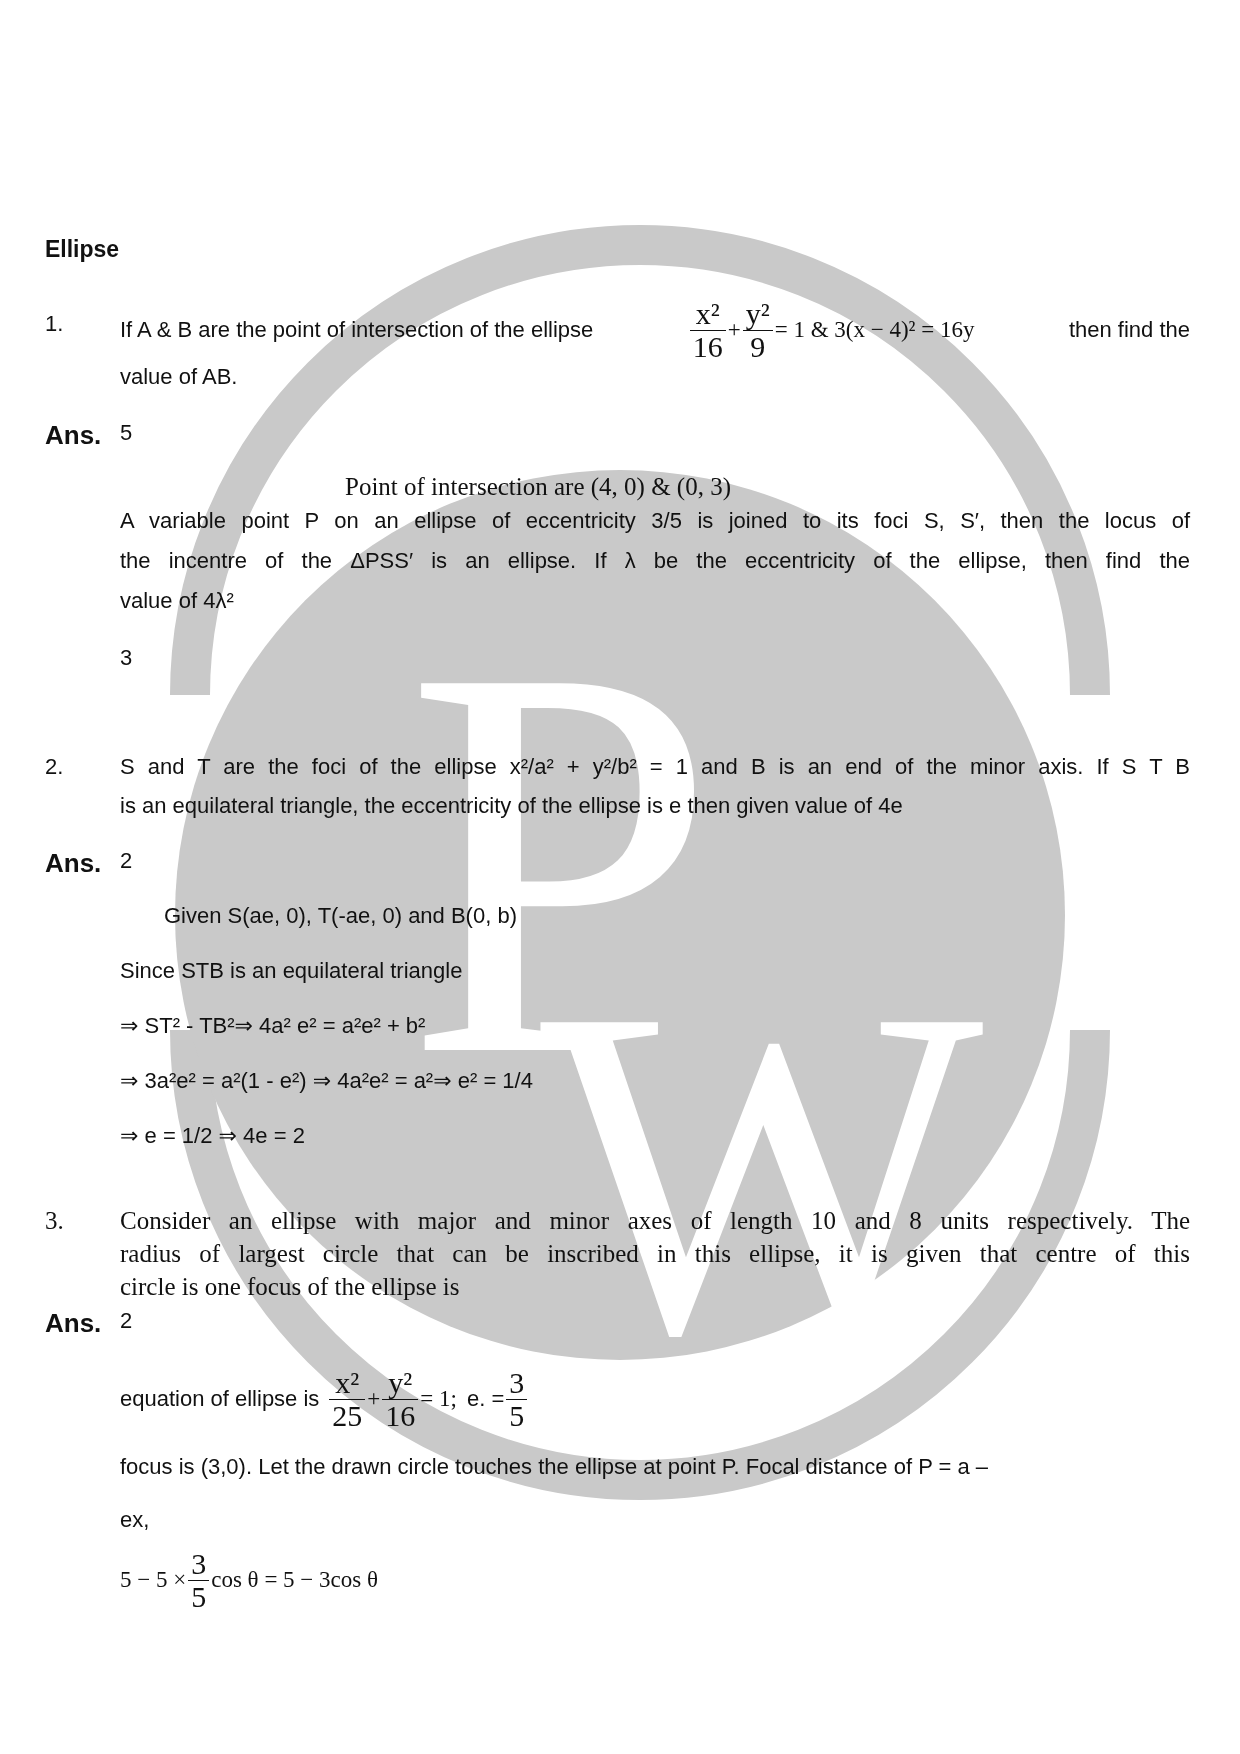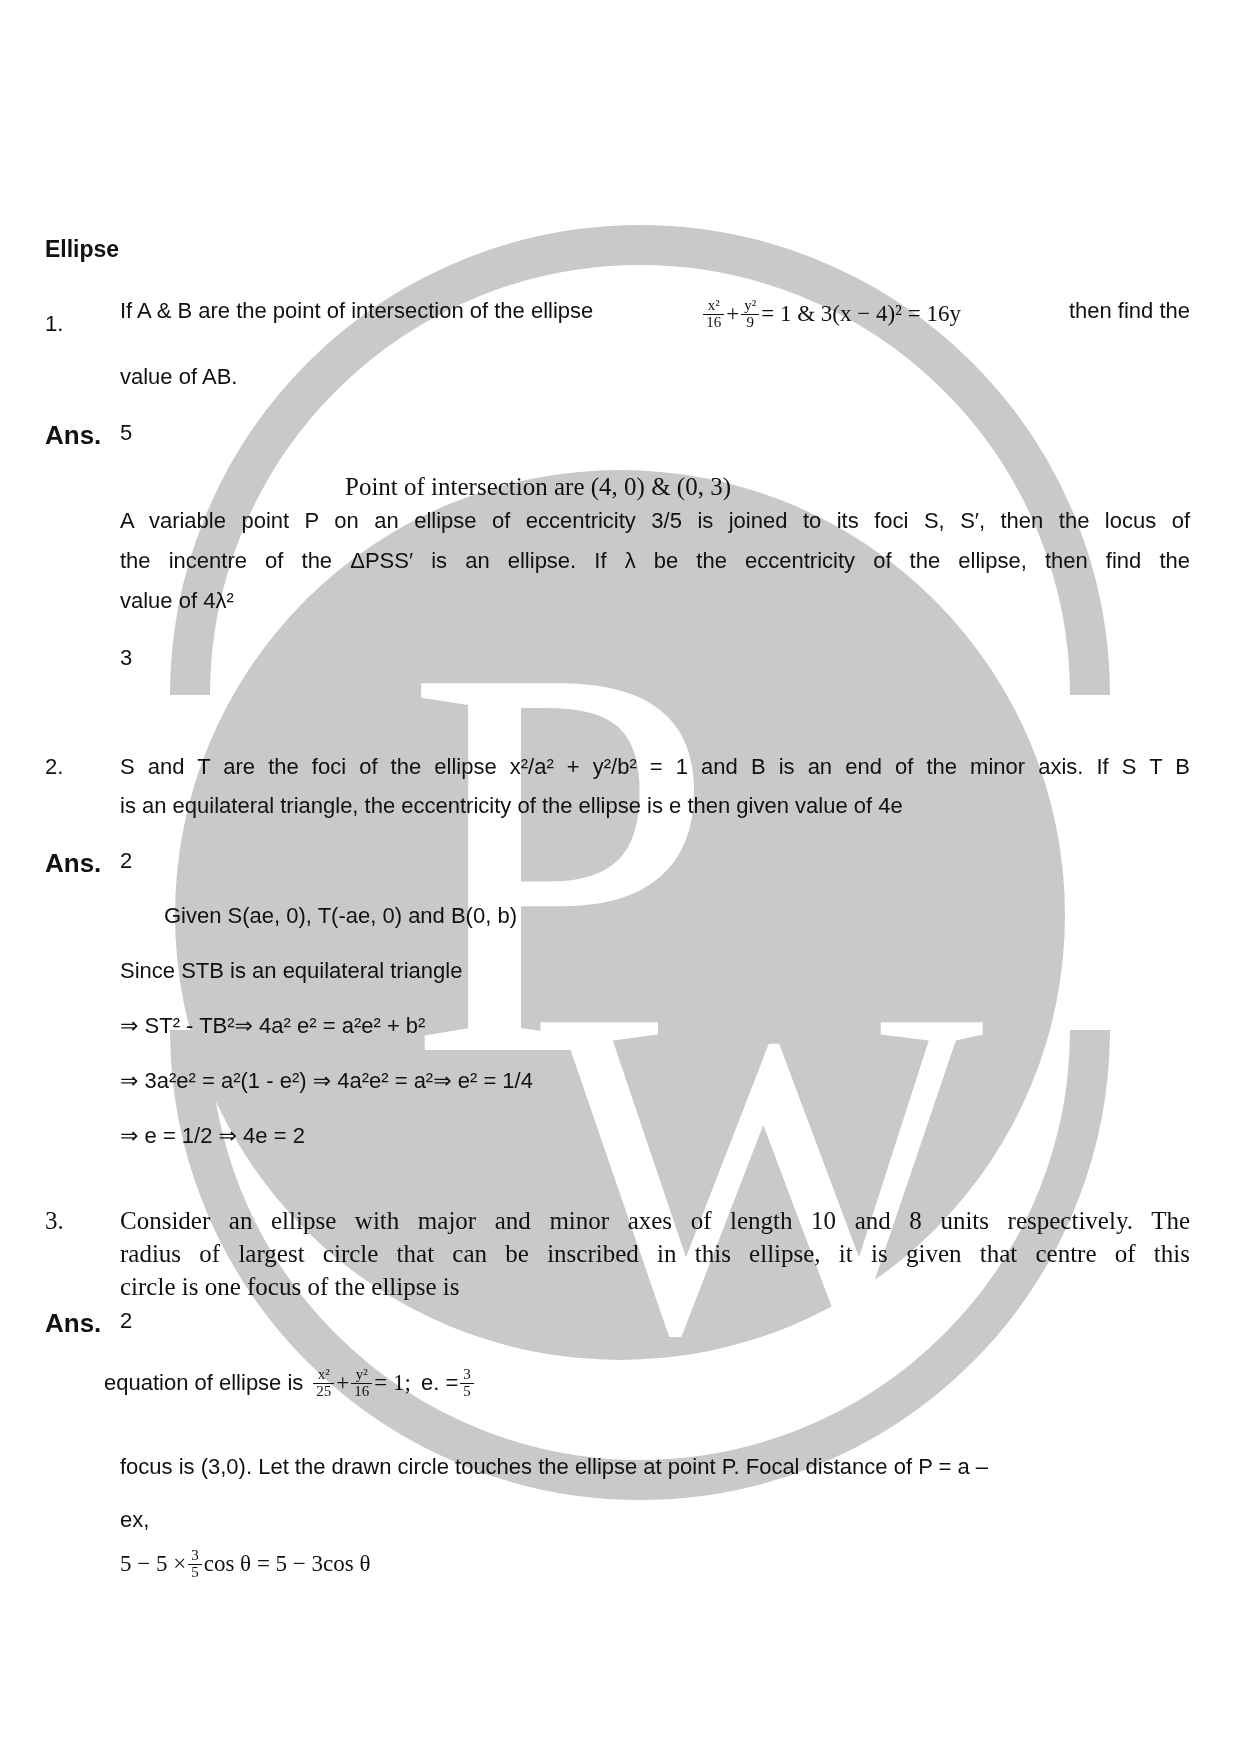--- a/index.html
+++ b/index.html
@@ -7,21 +7,21 @@
   .page { position: absolute; left: 0; top: 0; width: 1240px; height: 1754px; }
   .wm { position: absolute; left: 0; top: 0; width: 1240px; height: 1754px; z-index: 0; }
   .content { position: absolute; left: 0; top: 0; width: 1240px; height: 1754px; z-index: 1; }
   .abs { position: absolute; white-space: nowrap; }
   .h-title { font-family: "Liberation Sans", sans-serif; font-weight: bold; font-size: 23px; }
   .num { font-family: "Liberation Sans", sans-serif; font-size: 22px; }
   .ans-label { font-family: "Liberation Sans", sans-serif; font-weight: bold; font-size: 26px; }
   .txt { font-family: "Liberation Sans", sans-serif; font-size: 22px; }
   .stxt { font-family: "Liberation Serif", serif; font-size: 25px; }
   .just { white-space: normal; text-align: justify; text-align-last: justify; }
-  .frac { display: inline-block; vertical-align: middle; text-align: center; font-family: "Liberation Serif", serif; font-size: 15px; line-height: 1.05; margin: 0 2px; }
+  .frac { display: inline-block; vertical-align: middle; text-align: center; font-family: "Liberation Serif", serif; font-size: 30px; line-height: 1.05; margin: 0 2px; }
   .frac .n { display: block; border-bottom: 1px solid #111; padding: 0 3px; }
   .frac .d { display: block; padding: 0 3px; }
   .m { font-family: "Liberation Serif", serif; font-size: 23px; }
 </style>
 </head>
 <body>
 
 <div class="page">
 
   <svg class="wm" viewBox="0 0 1240 1754" xmlns="http://www.w3.org/2000/svg">
@@ -34,21 +34,21 @@
     <text x="405" y="1050" font-family="Liberation Serif, serif" font-size="560" fill="#ffffff">P</text>
 
     <text x="540" y="1330" font-family="Liberation Serif, serif" font-size="470" fill="#ffffff">W</text>
   </svg>
 
   <div class="content">
 
     <div class="abs h-title" style="left:45px; top:236px;">Ellipse</div>
 
     <div class="abs num" style="left:45px; top:311px;">1.</div>
-    <div class="abs txt" style="left:120px; top:298px; width:1070px; display:flex; align-items:flex-start; justify-content:space-between;">
+    <div class="abs txt" style="left:120px; top:298px; width:1070px; display:flex; align-items:center; justify-content:space-between;">
       <span>If A &amp; B are the point of intersection of the ellipse</span>
       <span style="display:inline-flex; align-items:center;">
         <span class="frac">
             <span class="n">x²</span>
             <span class="d">16</span>
           </span>
         <span class="m">+</span>
         <span class="frac">
             <span class="n">y²</span>
             <span class="d">9</span>
@@ -83,21 +83,21 @@
     <div class="abs txt" style="left:120px; top:1123px;">⇒ e = 1/2  ⇒ 4e = 2</div>
 
     <div class="abs stxt" style="left:45px; top:1207px;">3.</div>
     <div class="abs stxt just" style="left:120px; top:1207px; width:1070px;">Consider an ellipse with major and minor axes of length 10 and 8 units respectively. The</div>
     <div class="abs stxt just" style="left:120px; top:1240px; width:1070px;">radius of largest circle that can be inscribed in this ellipse, it is given that centre of this</div>
     <div class="abs stxt" style="left:120px; top:1273px;">circle is one focus of the ellipse is</div>
 
     <div class="abs ans-label" style="left:45px; top:1308px;">Ans.</div>
     <div class="abs txt" style="left:120px; top:1308px;">2</div>
 
-    <div class="abs txt" style="left:104px; top:1367px; display:flex; align-items:center;">
+    <div class="abs txt" style="left:120px; top:1367px; display:flex; align-items:center;">
       <span>equation of ellipse is</span>
       <span style="width:8px; display:inline-block;"></span>
       <span class="frac">
           <span class="n">x²</span>
           <span class="d">25</span>
         </span>
       <span class="m">+</span>
       <span class="frac">
           <span class="n">y²</span>
           <span class="d">16</span>

